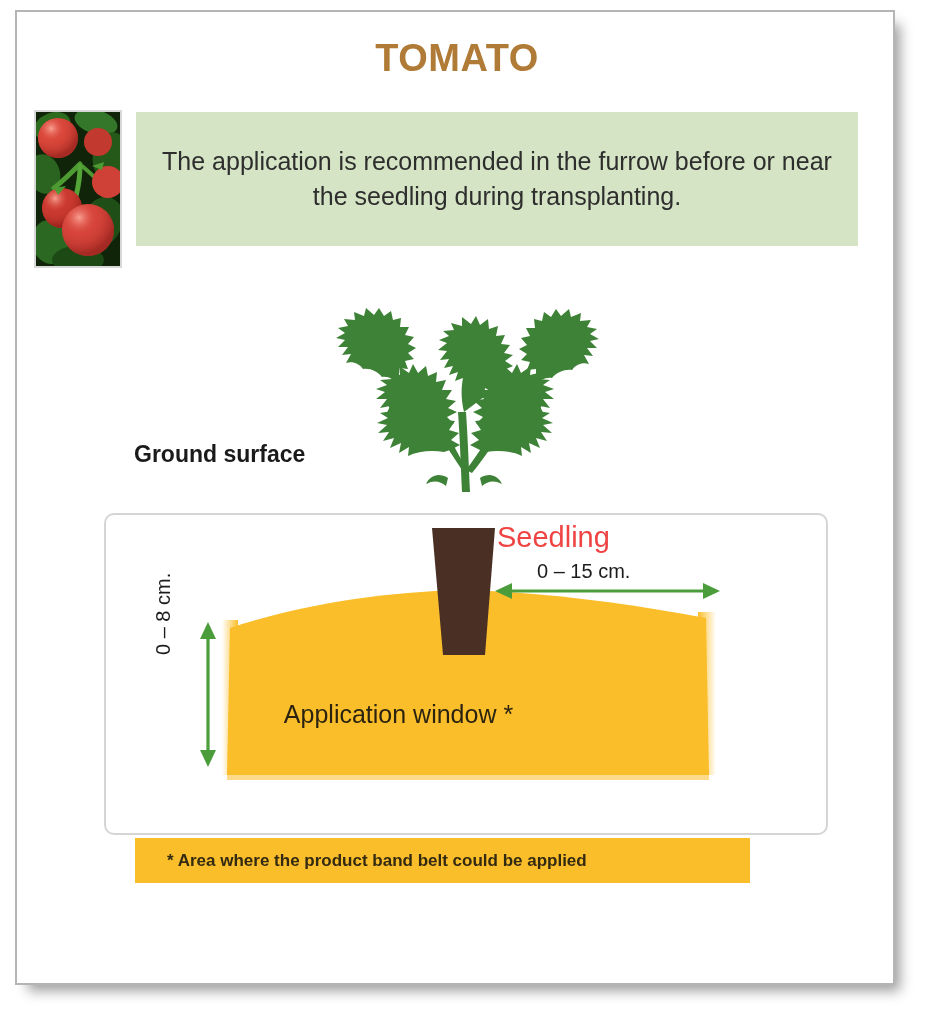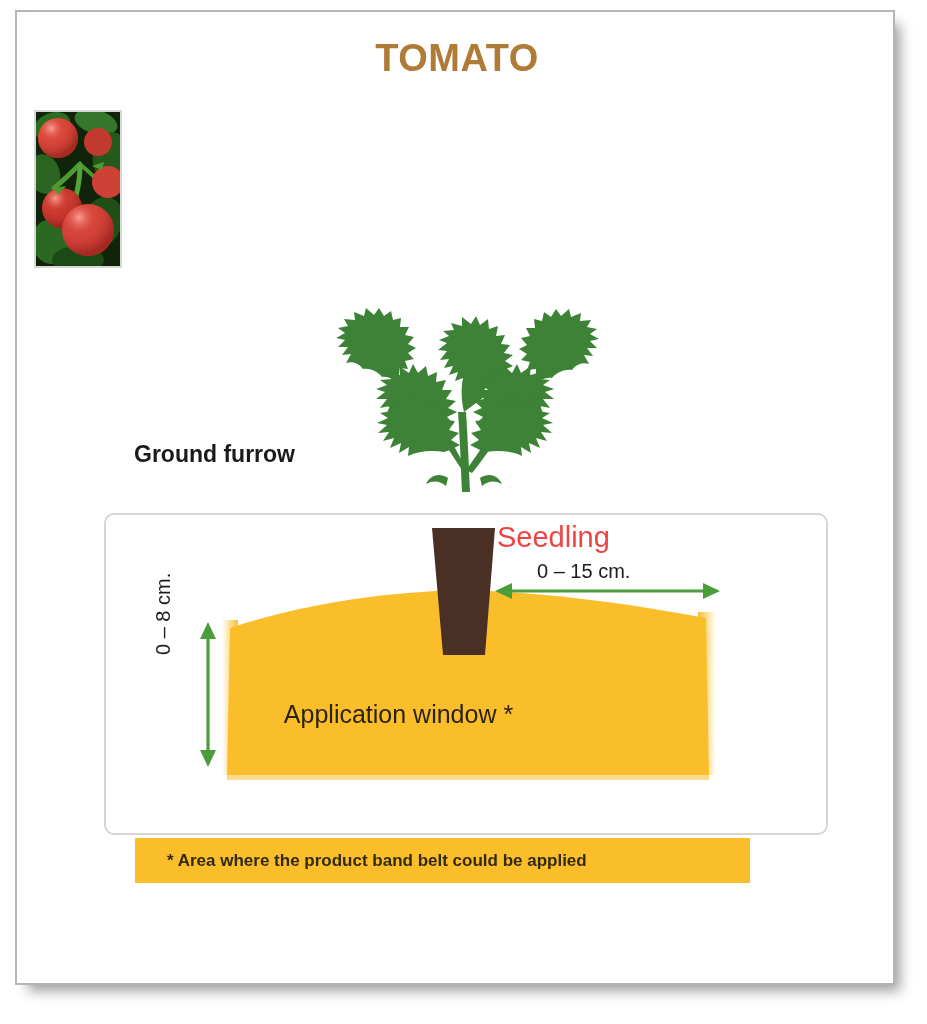--- a/index.html
+++ b/index.html
@@ -206,20 +206,23 @@
       <defs>
         <radialGradient id="gls1" cx="33%" cy="26%" r="70%">
           <stop offset="0%" stop-color="#ffb0a2" stop-opacity="0.85"></stop>
           <stop offset="45%" stop-color="#e0483c" stop-opacity="0.15"></stop>
           <stop offset="100%" stop-color="#7c1410" stop-opacity="0.55"></stop>
         </radialGradient>
       </defs>
     </svg>
   </div>
 
+  <div id="statement-box">
+    <div id="statement-text">The application is recommended in the furrow before or near the seedling during transplanting.</div>
+  </div>
 
   <div id="diagram-box"></div>
 
 </div>
 
 <svg class="svg-layer" width="927" height="1024" viewBox="0 0 927 1024">
 
   <g fill="#3d8236">
 
     <path d="M462 492 C 461 470, 460 440, 458 412 L466 412 C 468 442, 469 470, 470 492 Z"></path>
@@ -294,21 +297,21 @@
     <polygon points="720,591 703,583 703,599" stroke="none"></polygon>
   </g>
 
   <g stroke="#4a9d3a" fill="#4a9d3a" stroke-width="3.2" stroke-linecap="round">
     <line x1="208" y1="632" x2="208" y2="757"></line>
     <polygon points="208,622 200,639 216,639" stroke="none"></polygon>
     <polygon points="208,767 200,750 216,750" stroke="none"></polygon>
   </g>
 </svg>
 
-<div id="ground-label">Ground furrow</div>
+<div id="ground-label">Ground surface</div>
 <div id="seedling-label">Seedling</div>
 <div id="h-dim-label">0 – 15 cm.</div>
 <div id="v-dim-label">0 – 8 cm.</div>
 <div id="app-window-label">Application window *</div>
 
 <div id="footnote-bar">
   <div id="footnote-text">* Area where the product band belt could be applied</div>
 </div>
 
 </body></html>

